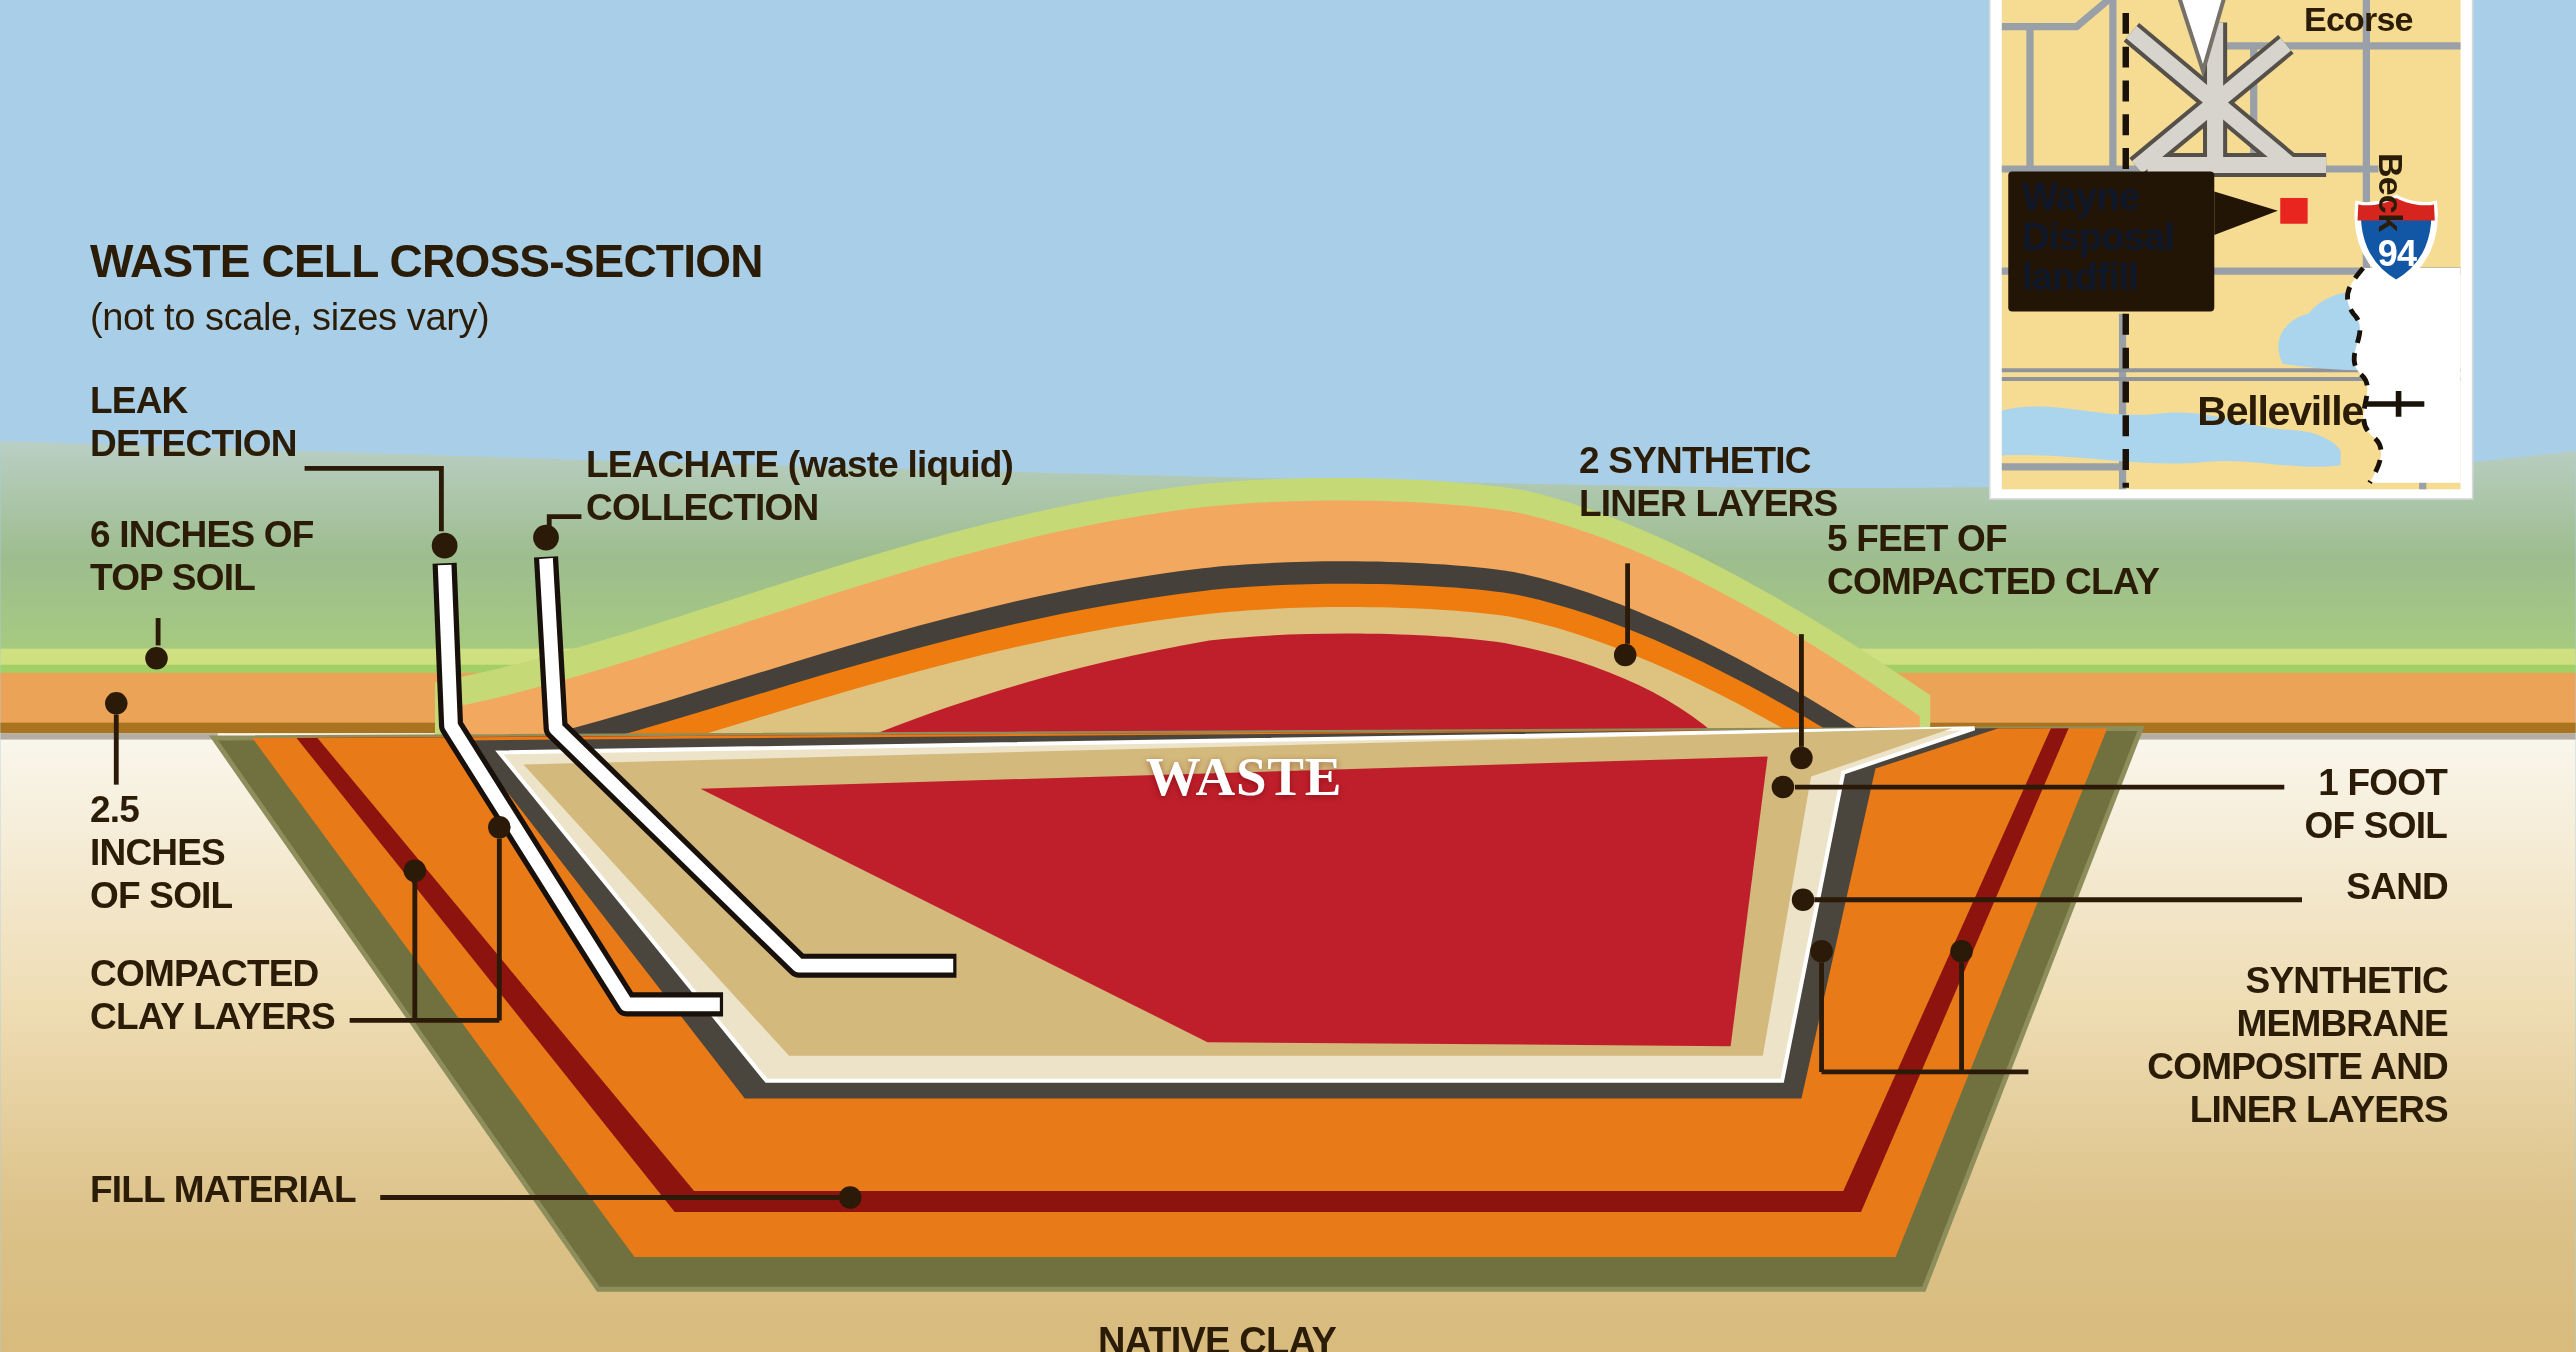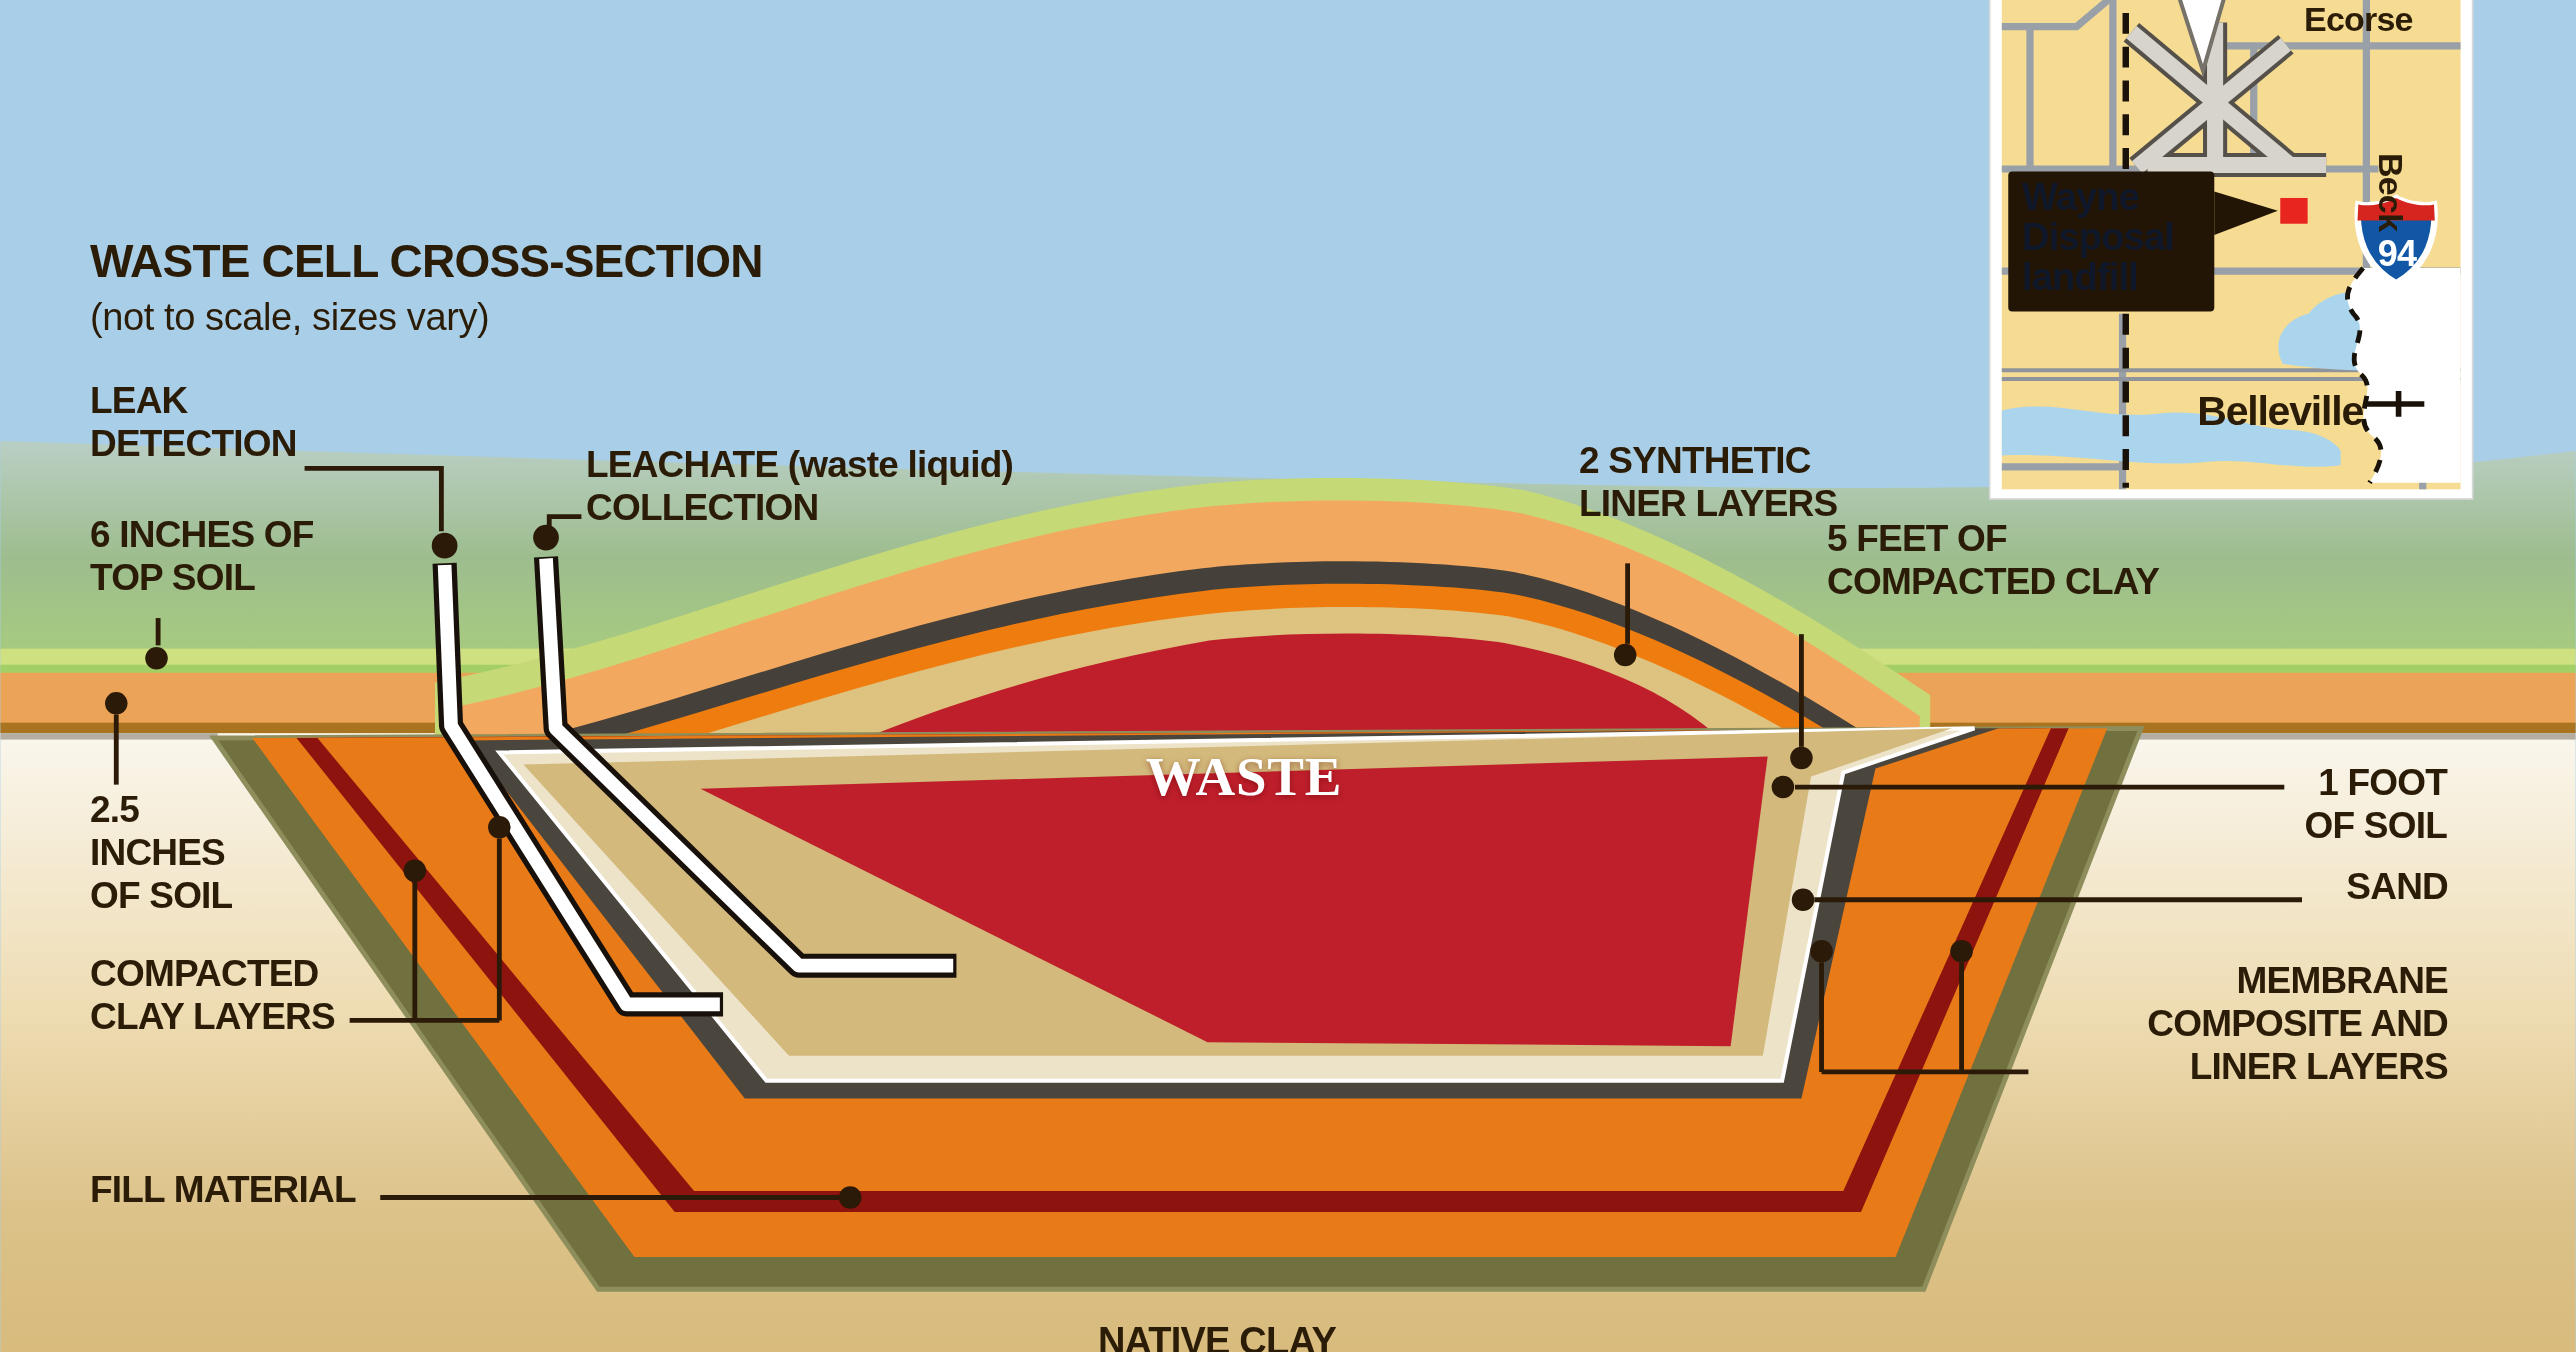--- a/index.html
+++ b/index.html
@@ -202,20 +202,21 @@
 </div>
 
 <div class="txt lbl r" style="left:2125px;top:762px;width:322px;">
   <div>1 FOOT</div>
   <div>OF SOIL</div>
 </div>
 
 <div class="txt lbl r" style="left:2206px;top:866px;width:242px;">SAND</div>
 
 <div class="txt lbl r" style="left:2029px;top:960px;width:419px;">
+  <div>SYNTHETIC</div>
   <div>MEMBRANE</div>
   <div>COMPOSITE AND</div>
   <div>LINER LAYERS</div>
 </div>
 
 <div class="txt native">NATIVE CLAY</div>
 
 <div class="txt map-callout">
   <div>Wayne</div>
   <div>Disposal</div>

